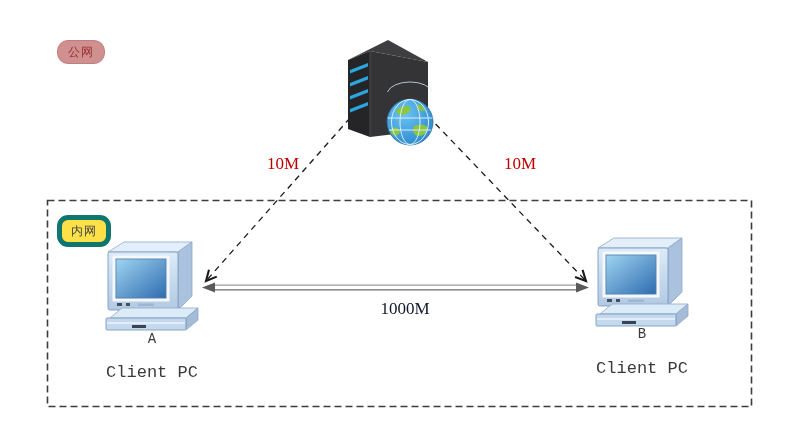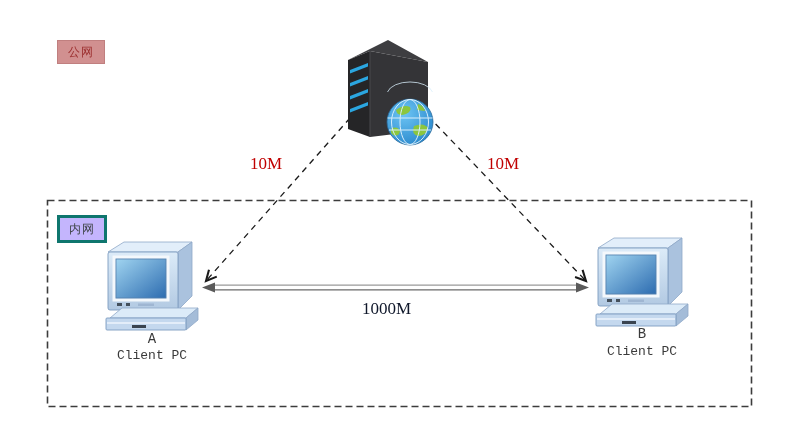--- a/index.html
+++ b/index.html
@@ -9,53 +9,54 @@
     background:#ffffff;
     font-family:"Liberation Sans",sans-serif;
     overflow:hidden;
   }
   .abs{position:absolute;}
   .badge{
     font-size:12px;
     line-height:22px;
     text-align:center;
     letter-spacing:1px;
+    border-radius:11px;
   }
   .badge.public{
     left:57px;top:40px;width:46px;height:22px;
     background:#d19090;border:1px solid #c07f7f;
     color:#9c2f2f;
   }
   .badge.internal{
     left:57px;top:215px;width:44px;height:22px;
-    background:#c4b5fd;border:3px solid #0f766e;
+    background:#fde047;border:5px solid #0f766e;
     color:#3f4448;
   }
   .server-label{
     left:334px;top:144px;width:110px;
     text-align:center;
     font-family:"DejaVu Sans",sans-serif;
     font-size:16px;color:#1a1a1a;
   }
   .link-label{
     font-family:"Liberation Serif",serif;
     font-size:17px;
-    text-align:left;
+    text-align:center;
   }
   .link-label.red{color:#c00000;}
   .link-label.purple{color:#0f172a;}
   #lbl-10m-left{left:250px;top:154px;width:66px;}
   #lbl-10m-right{left:487px;top:154px;width:66px;}
   #lbl-1000m{left:362px;top:299px;width:86px;}
   .pc-caption{
     font-family:"Liberation Mono",monospace;
     color:#3a3a3a;text-align:center;
   }
   .pc-name{font-size:14px;}
-  .pc-type{font-size:13px;}
+  .pc-type{font-size:17px;margin-top:15px;}
   #pcA-name{left:102px;top:331px;width:100px;}
   #pcA-type{left:92px;top:348px;width:120px;}
   #pcB-name{left:592px;top:326px;width:100px;}
   #pcB-type{left:582px;top:344px;width:120px;}
   svg{display:block;}
   .overlay{left:0;top:0;}
 </style>
 </head>
 <body>
 

